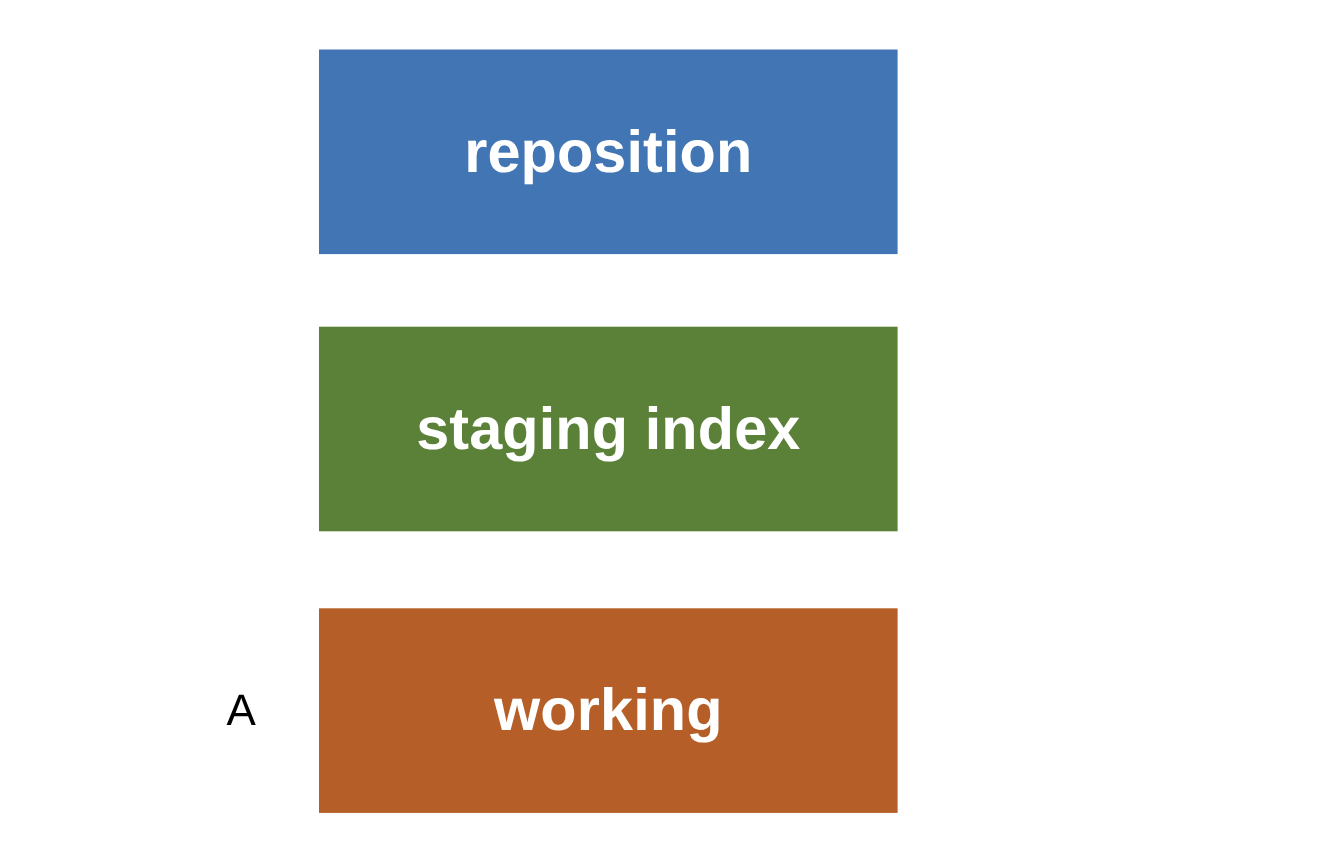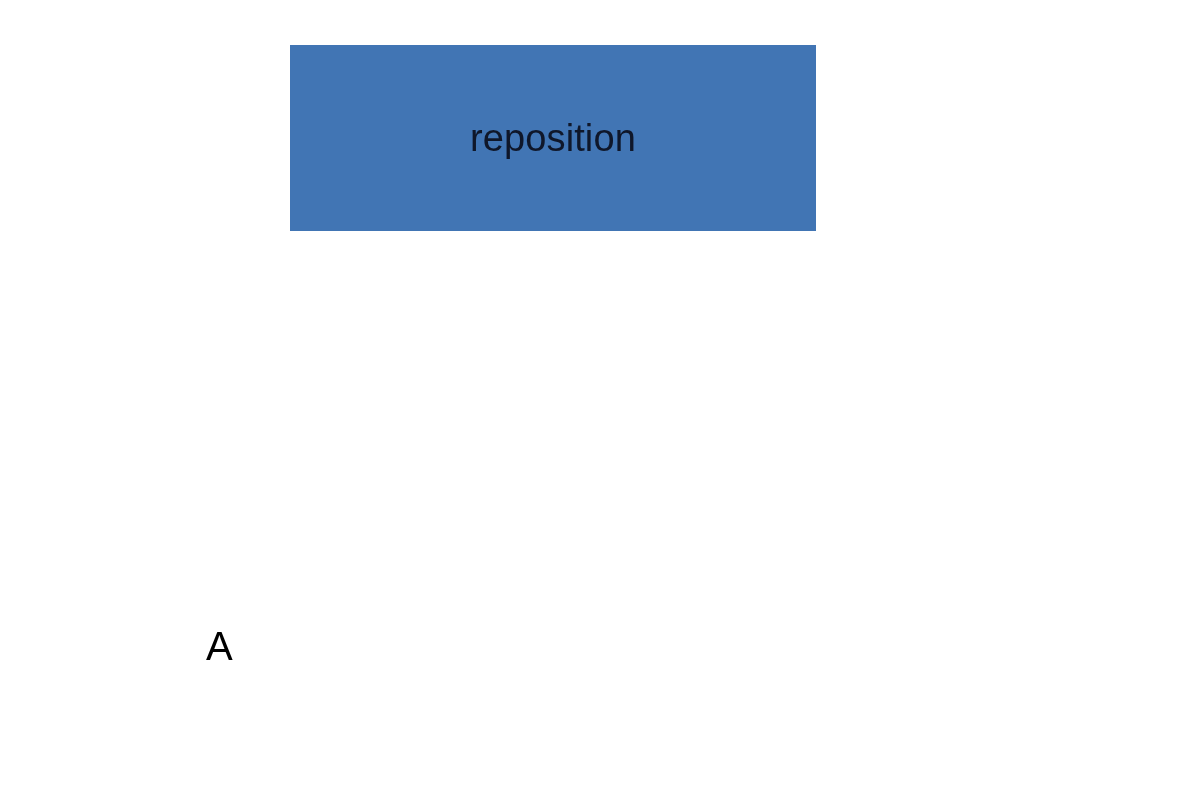--- a/index.html
+++ b/index.html
@@ -28,23 +28,23 @@
     left: 290px;
     width: 526px;
     height: 186px;
     display: flex;
     align-items: center;
     justify-content: center;
     box-sizing: border-box;
   }
 
   .area-box .area-label {
-    color: #0f172a;
-    font-size: 38px;
-    font-weight: 400;
+    color: #ffffff;
+    font-size: 54px;
+    font-weight: 700;
     line-height: 1;
     letter-spacing: 0.1px;
     white-space: nowrap;
   }
 
   #box-repository { top: 45px; }
   #box-staging    { top: 297px; }
   #box-working    { top: 553px; }
 
   
@@ -69,18 +69,24 @@
 </style>
 </head>
 <body>
 
 <div class="canvas">
 
   <div class="area-box" id="box-repository" style="background:#4175b4;">
     <span class="area-label">reposition</span>
   </div>
 
+  <div class="area-box" id="box-staging" style="background:#5b8139;">
+    <span class="area-label">staging index</span>
+  </div>
 
+  <div class="area-box" id="box-working" style="background:#b55e27;">
+    <span class="area-label">working</span>
+  </div>
 
   <div class="side-note" id="marker-a">A</div>
 
 
 </div>
 
 </body></html>

